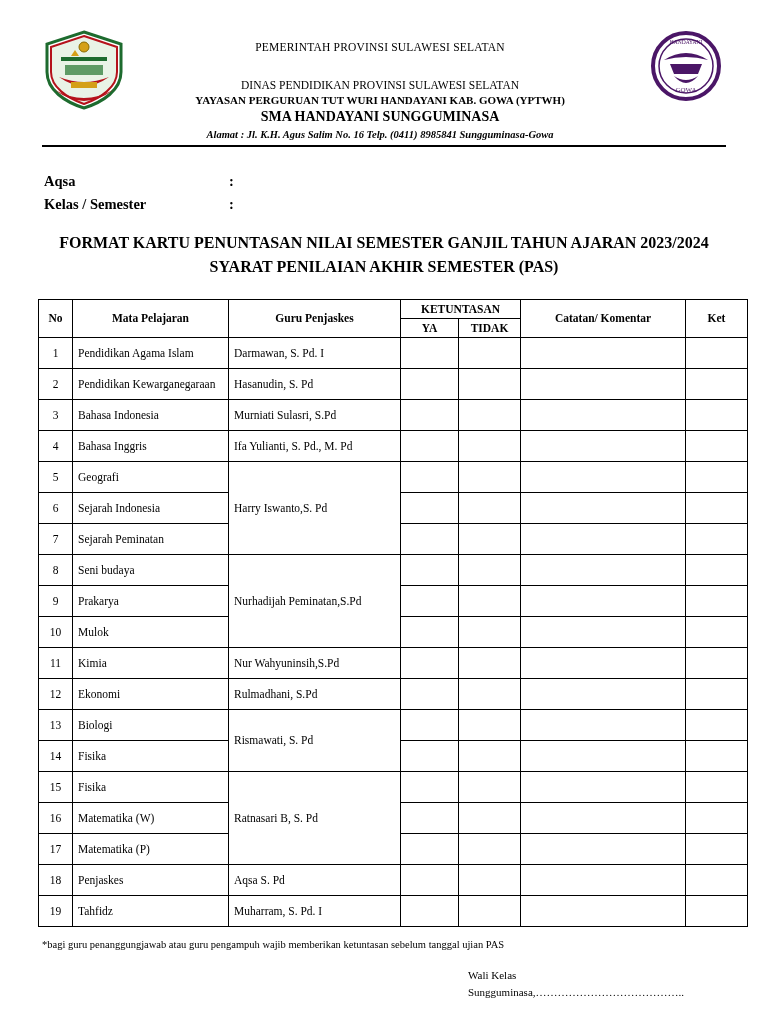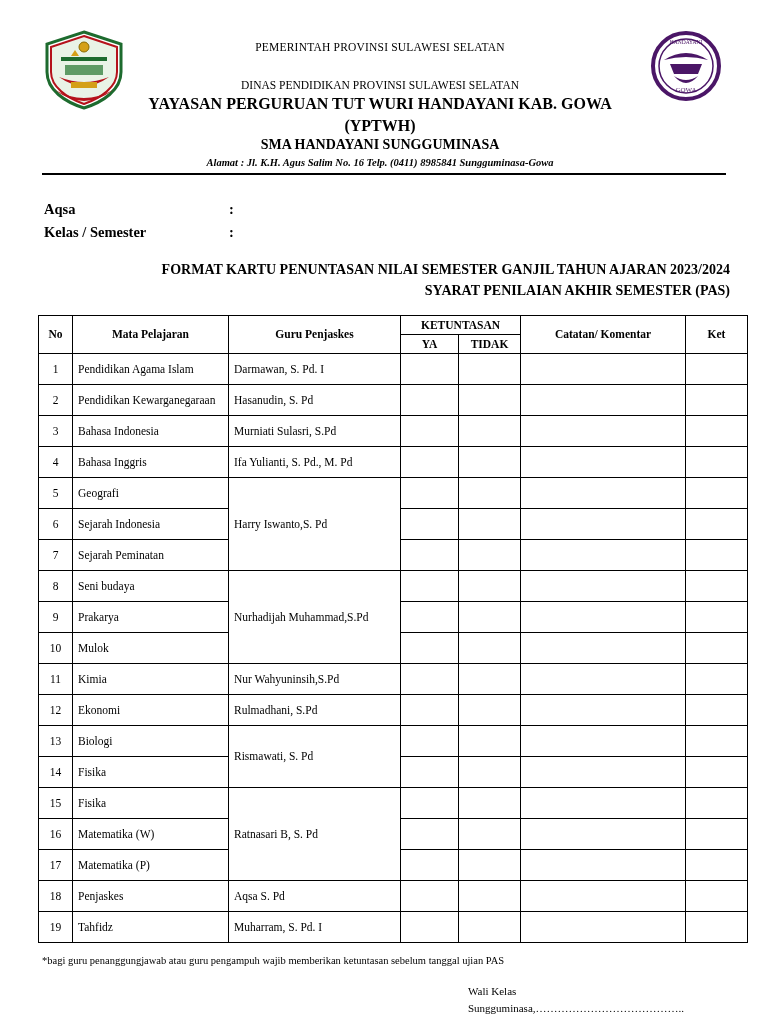--- a/index.html
+++ b/index.html
@@ -46,21 +46,21 @@
     font-size: 11.5px;
     letter-spacing: .2px;
     line-height: 1.35;
   }
   .hline2 {
     font-size: 11.5px;
     line-height: 1.35;
     margin-top: 22px;
   }
   .hline3 {
-    font-size: 16px;
+    font-size: 11px;
     font-weight: bold;
     line-height: 1.35;
   }
   .hline4 {
     font-size: 14px;
     font-weight: bold;
     line-height: 1.35;
   }
   .addr {
     font-size: 10.5px;
@@ -90,32 +90,32 @@
   }
   .id-label { width: 185px; }
   .id-colon { width: 12px; }
   .id-value {
     flex: 1;
     font-weight: normal;
   }
 
   
   .title-block {
-    text-align: right;
+    text-align: center;
     margin-top: 18px;
     font-weight: bold;
-    font-size: 14px;
+    font-size: 16px;
     line-height: 1.5;
   }
 
   
   table.grid {
     border-collapse: collapse;
     width: 100%;
-    margin-top: 14px;
+    margin-top: 20px;
     table-layout: fixed;
     font-family: Liberation Serif, serif;
   }
   table.grid th, table.grid td {
     border: 1px solid #000;
     font-size: 11.5px;
     padding: 3px 5px;
     vertical-align: middle;
   }
   table.grid thead th {
@@ -301,21 +301,21 @@
           <td class="c-no">7</td>
           <td class="c-mapel">Sejarah Peminatan</td>
           <td></td>
           <td></td>
           <td></td>
           <td></td>
         </tr>
         <tr class="row-h">
           <td class="c-no">8</td>
           <td class="c-mapel">Seni budaya</td>
-          <td class="c-guru" rowspan="3">Nurhadijah Muhammad,S.Pd</td>
+          <td class="c-guru" rowspan="3">Nurhadijah Peminatan,S.Pd</td>
           <td></td>
           <td></td>
           <td></td>
           <td></td>
         </tr>
         <tr class="row-h">
           <td class="c-no">9</td>
           <td class="c-mapel">Prakarya</td>
           <td></td>
           <td></td>

